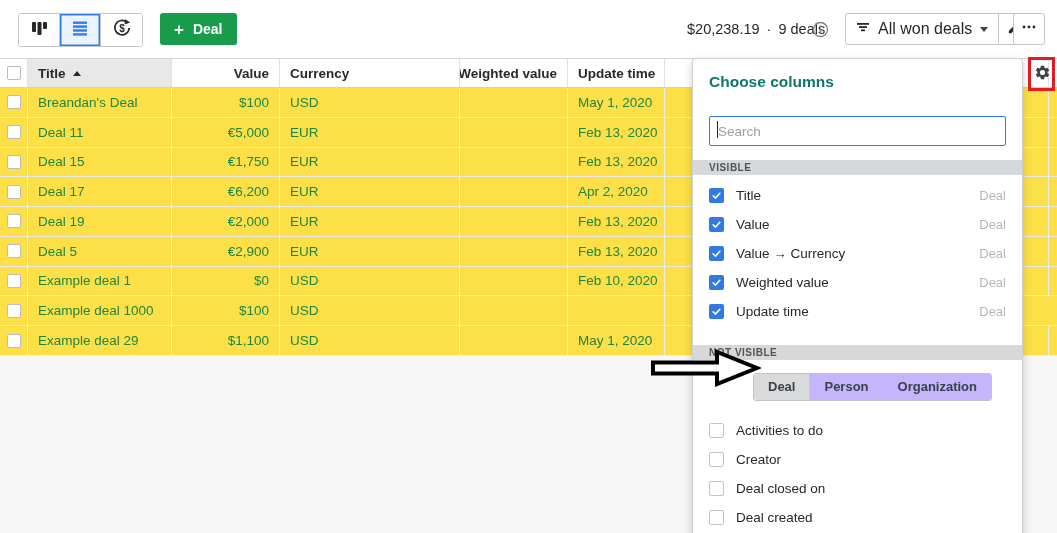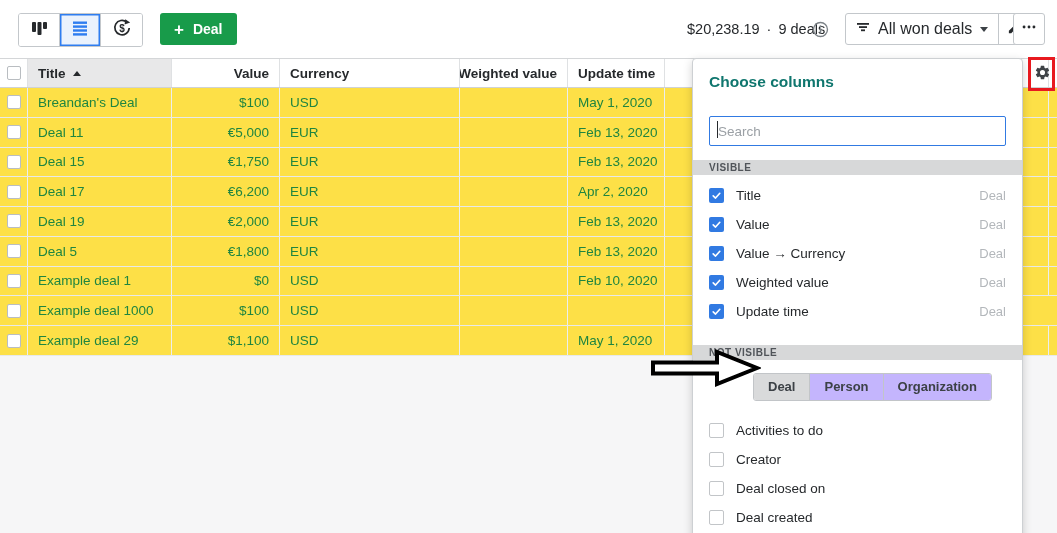--- a/index.html
+++ b/index.html
@@ -257,21 +257,21 @@
       <div class="td"></div>
       <div class="td nb"></div>
     </div>
     <div class="tr">
       <div class="td cbc">
           <span class="cb"></span>
         </div>
       <div class="td">
           <span class="deal-link">Deal 5</span>
         </div>
-      <div class="td num">€1,800</div>
+      <div class="td num">€2,900</div>
       <div class="td">EUR</div>
       <div class="td num"></div>
       <div class="td">Feb 13, 2020</div>
       <div class="td"></div>
       <div class="td nb"></div>
     </div>
     <div class="tr">
       <div class="td cbc">
           <span class="cb"></span>
         </div>

